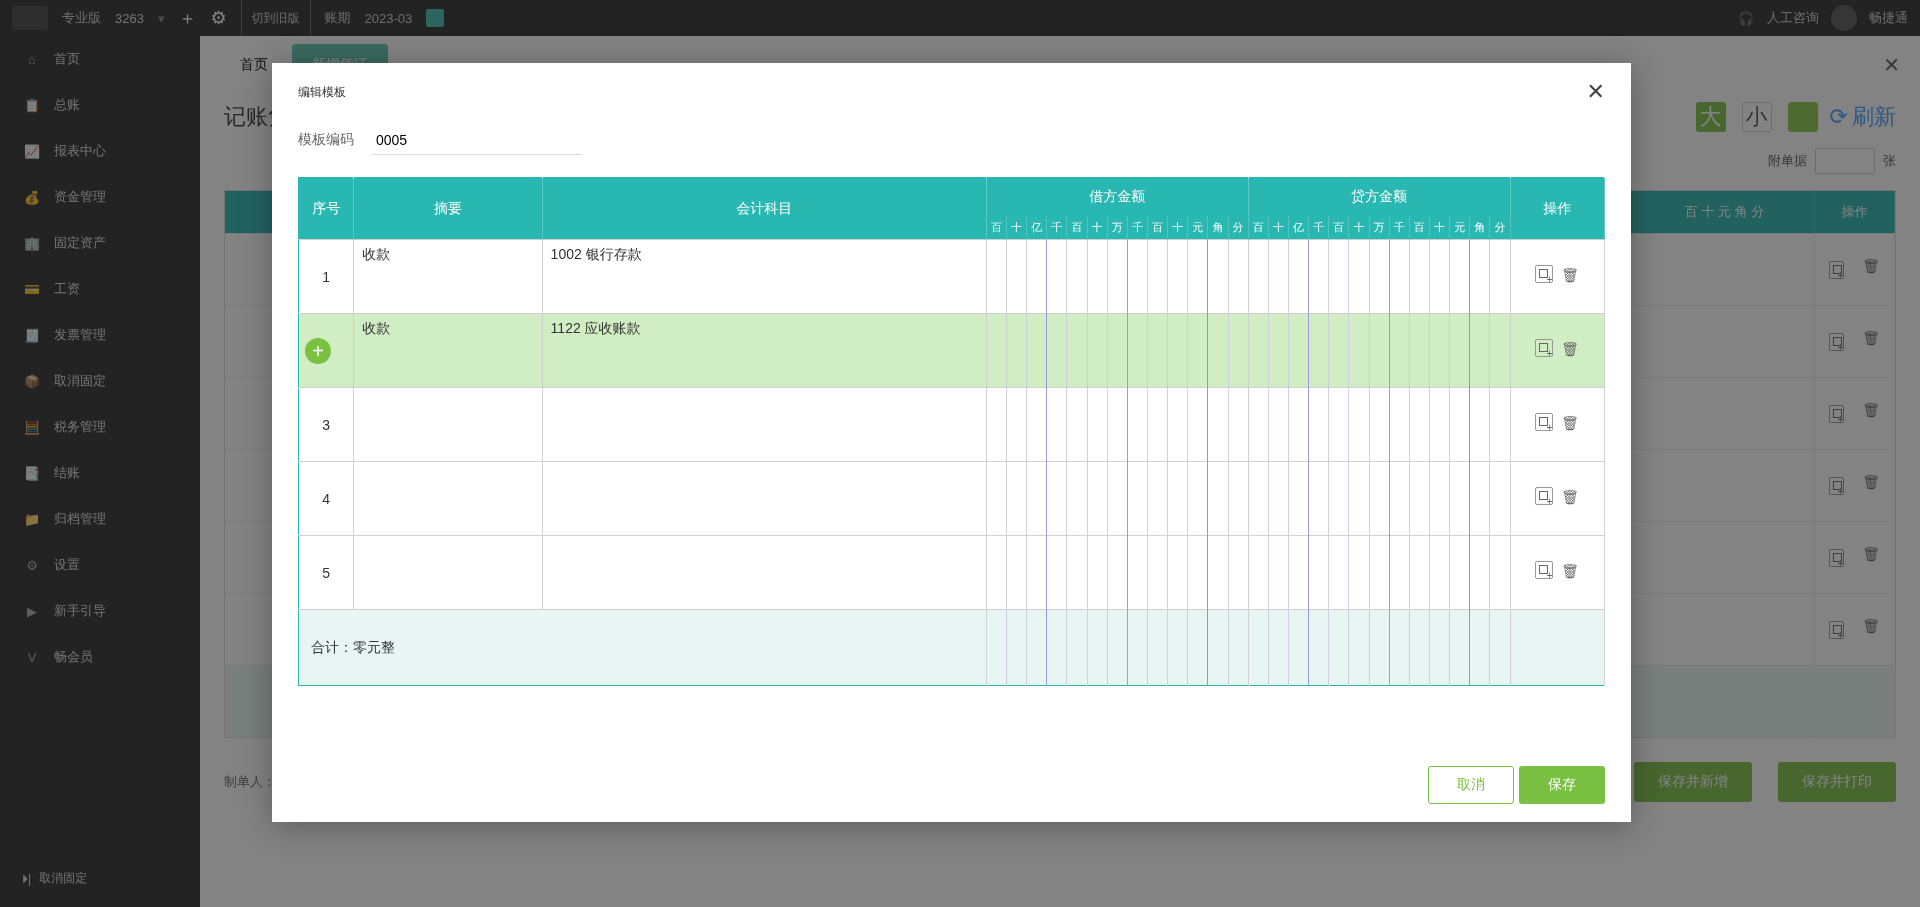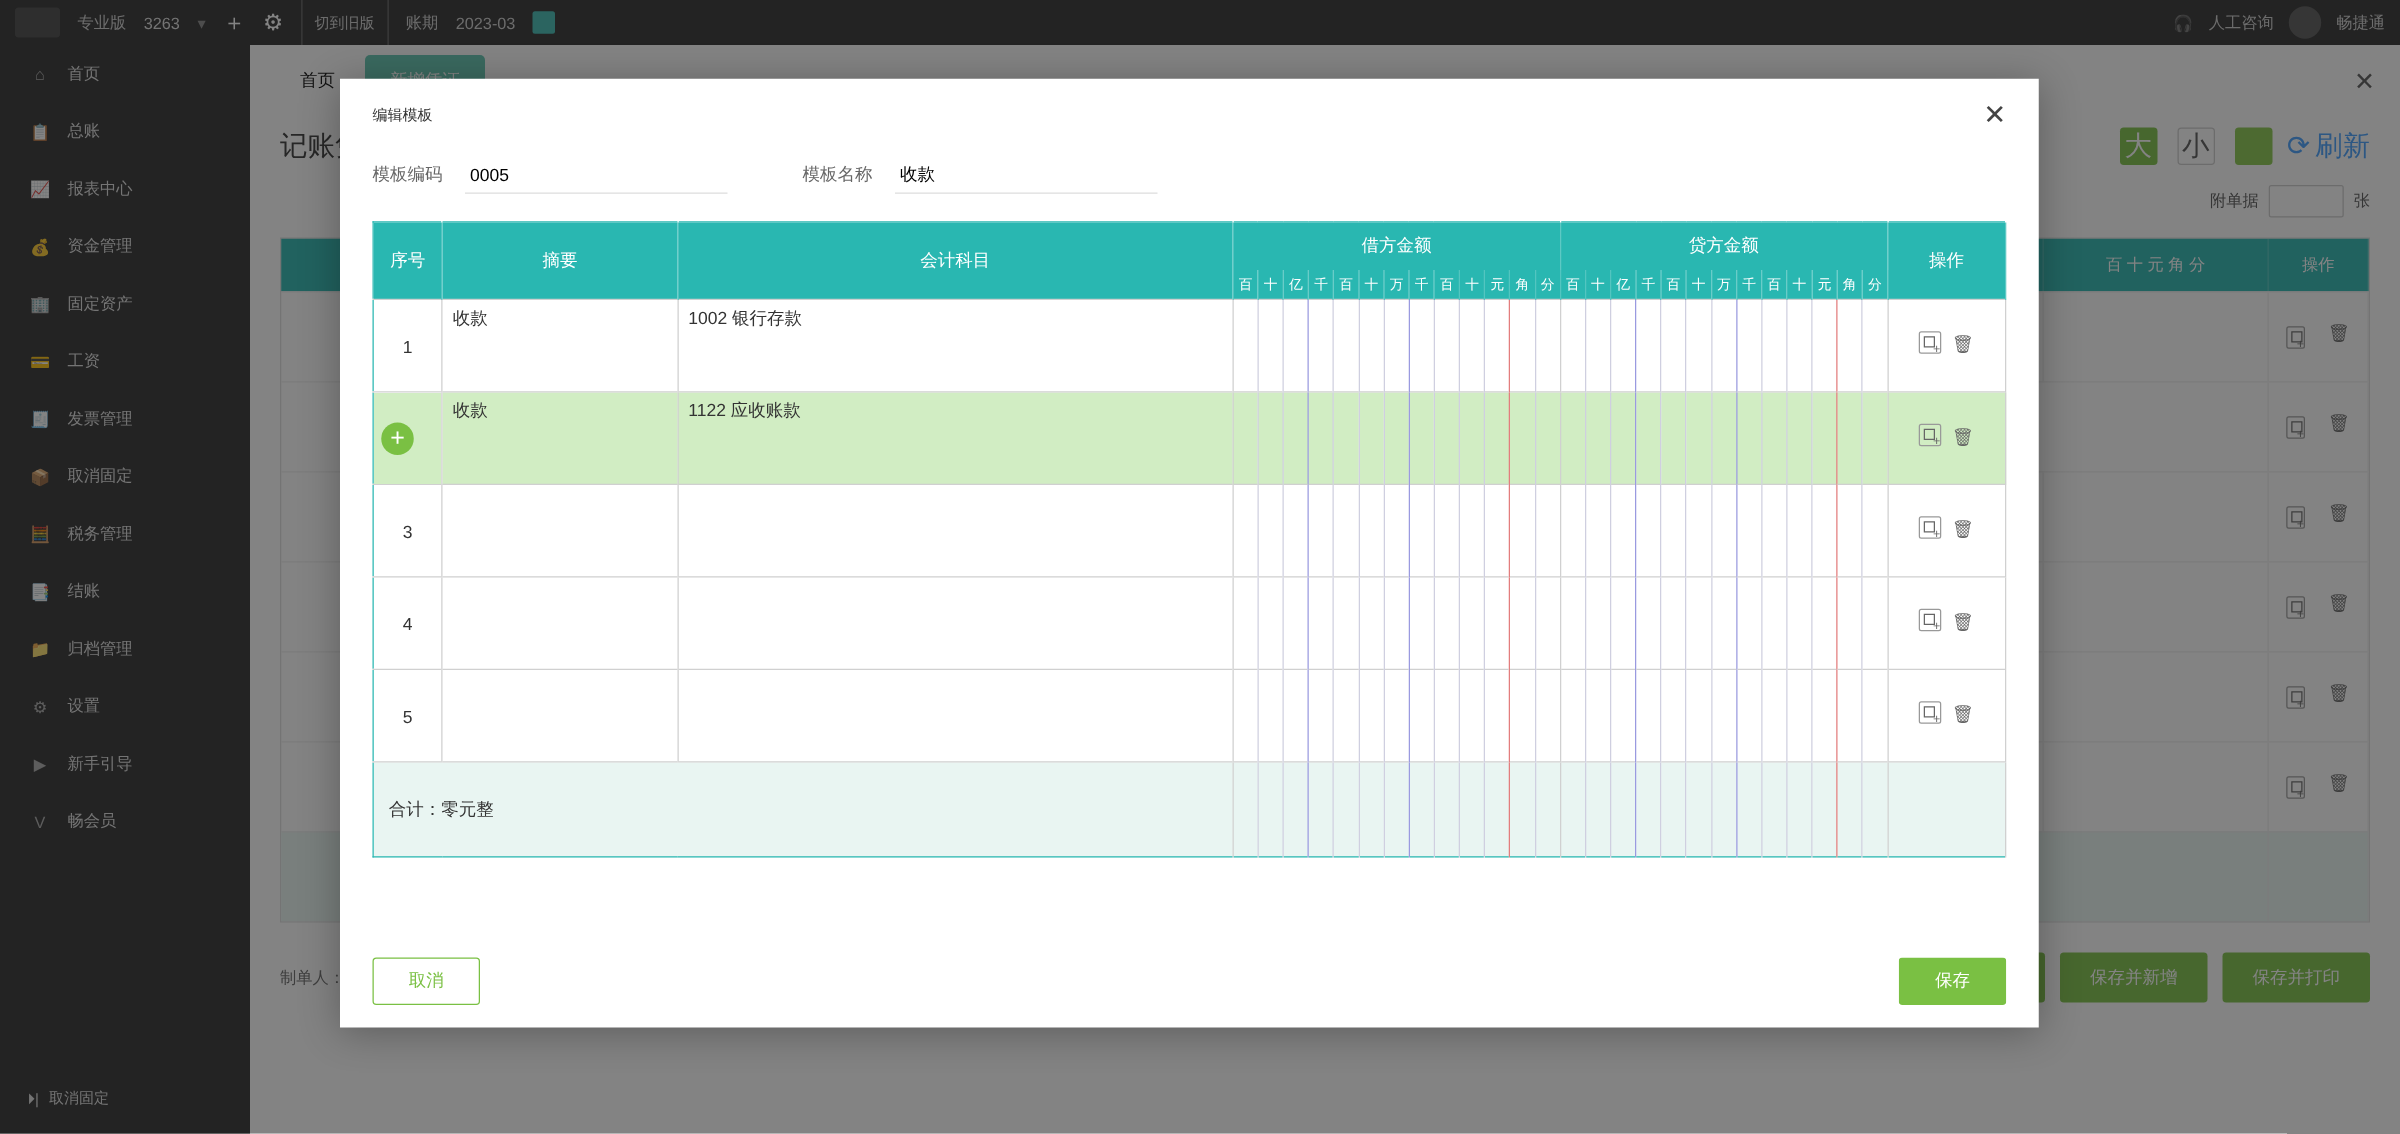--- a/index.html
+++ b/index.html
@@ -41,21 +41,21 @@
     
     .bg-table { margin: 10px 24px; border: 1px solid #ddd; }
     .bg-head { display: flex; background: #26b6b0; color: #fff; }
     .bgh-cell { padding: 12px 8px; text-align: center; border-right: 1px solid rgba(255,255,255,0.2); }
     .bg-row { display: flex; border-top: 1px solid #eee; height: 72px; align-items: center; }
     .bg-cell { padding: 10px; border-right: 1px solid #eee; height: 100%; display: flex; align-items: center; }
     .bg-num { font-size: 18px; letter-spacing: 12px; text-align: right; flex: 1; }
     .bg-ops { width: 80px; justify-content: center; gap: 10px; color: #666; }
     
     .footer-row { display: flex; align-items: center; padding: 14px 24px; gap: 28px; color: #666; font-size: 13px; }
-    .footer-btns { margin-left: auto; display: flex; gap: 12px; }
+    .footer-btns { margin-left: auto; display: flex; gap: 26px; }
     .fbtn { padding: 10px 24px; border-radius: 3px; cursor: pointer; font-size: 14px; border: none; }
     .fbtn-drop { border: 1px solid #ccc; background: #fff; color: #555; display: flex; align-items: center; gap: 6px; }
     .fbtn-green { background: #7ac043; color: #fff; }
     
     
     .overlay { position: absolute; inset: 0; background: rgba(30,30,30,0.55); }
     
     
     .modal { position: absolute; left: 272px; top: 63px; width: 1359px; height: 759px; background: #fff; box-shadow: 0 4px 30px rgba(0,0,0,0.3); display: flex; flex-direction: column; }
     .modal-header { display: flex; align-items: center; padding: 18px 26px 16px; }
@@ -87,21 +87,21 @@
     .digit-cell.b-red { border-right-color: #e37d7d !important; }
     .digit-cell.main-sep { border-right: 1px solid #d0d0d0 !important; }
     .ops-cell { width: 92px; text-align: center; }
     .op-icon { display: inline-block; width: 18px; height: 18px; margin: 0 4px; cursor: pointer; color: #666; border: 1px solid #999; border-radius: 2px; position: relative; }
     .op-copy::before { content: ""; position: absolute; left: 3px; top: 3px; width: 7px; height: 7px; border: 1px solid #666; }
     .op-copy::after { content: "+"; position: absolute; right: 0px; bottom: -3px; font-size: 10px; }
     .op-del { border: none; }
     .op-del::before { content: "🗑"; font-size: 14px; color: #666; position: relative; top: -3px; }
     .total-label { padding: 12px 12px; font-size: 15px; color: #444; margin-left: 45px; }
     
-    .modal-footer { display: flex; justify-content: space-between; gap: 5px; padding: 18px 26px; }
+    .modal-footer { display: flex; justify-content: flex-end; gap: 5px; padding: 18px 26px; }
     .mbtn { padding: 9px 28px; border-radius: 3px; font-size: 14px; cursor: pointer; border: 1px solid transparent; }
     .mbtn-cancel { border-color: #7ac043; color: #7ac043; background: #fff; }
     .mbtn-save { background: #7ac043; color: #fff; }
     
     .link-like { color: #409eff; cursor: pointer; display: inline-flex; align-items: center; gap: 4px; }
   </style>
 </head>
 <body>
 
 <div class="topbar">
@@ -295,24 +295,20 @@
 <div class="modal">
   <div class="modal-header">
     <span class="modal-title">编辑模板</span>
     <span class="modal-close">✕</span>
   </div>
   <div class="modal-body">
     <div class="field-row">
       <div class="field">
         <span class="field-label">模板编码</span>
         <input class="field-input" value="0005" style="">
-      </div>
-      <div class="field">
-        <span class="field-label">模板名称</span>
-        <input class="field-input" value="收款" style="">
       </div>
     </div>
 
     <table class="mtable">
       <thead class="mhead">
         <tr class="mhead-row1">
           <th rowspan="2" style="width:54px">序号</th>
           <th rowspan="2" style="width:184px">摘要</th>
           <th rowspan="2" style="width:434px">会计科目</th>
           <th colspan="13">借方金额</th>

